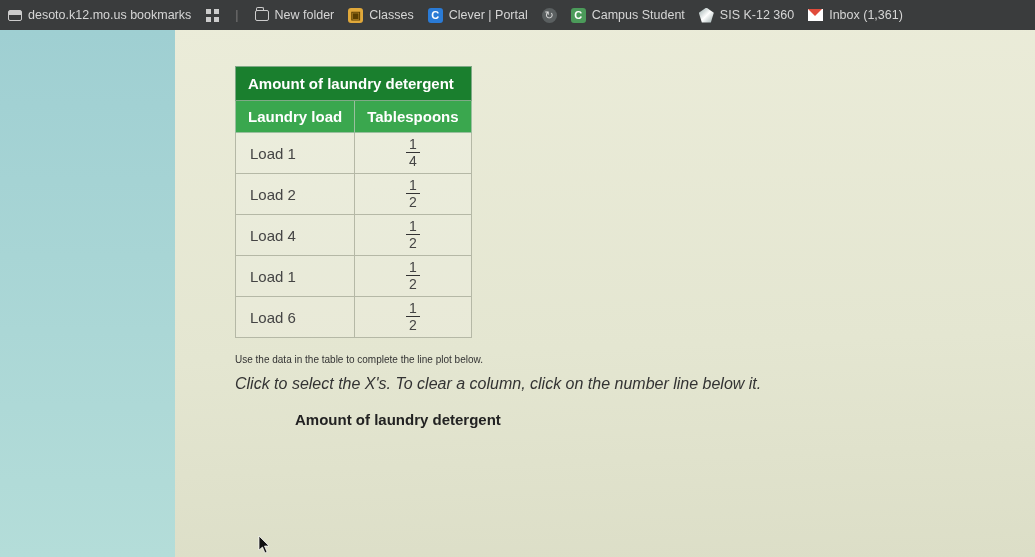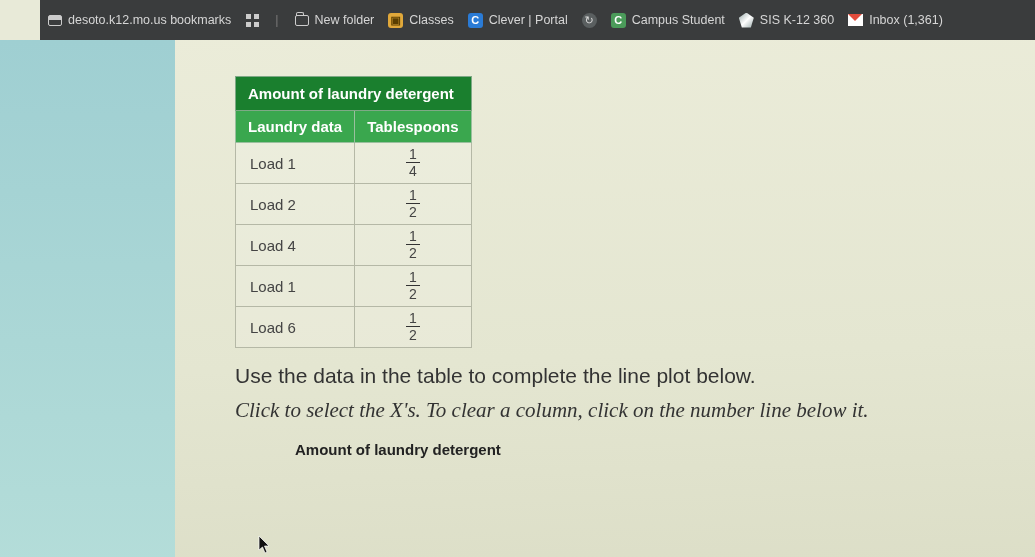--- a/index.html
+++ b/index.html
@@ -2,29 +2,28 @@
 <html><head>
 <meta charset="utf-8">
 <style>
   * { box-sizing: border-box; margin: 0; padding: 0; }
   html, body { width: 1035px; height: 557px; overflow: hidden; font-family: Verdana, Arial, sans-serif; }
   body { background: #e8ead8; }
 
   
   .bookmark-bar {
     background: #3a3c3d;
-    height: 40px;
+    height: 30px;
     display: flex;
     align-items: center;
     padding: 0 8px;
     gap: 14px;
     color: #d6d6d6;
     font-size: 12.5px;
     white-space: nowrap;
-    margin-left: 40px;
   }
   .bm-item { display: flex; align-items: center; gap: 6px; cursor: pointer; }
   .bm-sep { color: #777; padding: 0 2px; }
   .grid-icon { display:inline-block; width:14px; height:14px; position:relative; }
   .grid-icon::before, .grid-icon::after { content:""; position:absolute; background:#ccc; }
   .grid-icon::before { width:5px;height:5px; top:1px; left:1px; box-shadow:8px 0 #ccc, 0 8px #ccc, 8px 8px #ccc; }
   .folder-icon { width:14px;height:11px;border:1.5px solid #ccc;border-radius:2px;position:relative;display:inline-block; }
   .folder-icon::before { content:"";position:absolute;top:-4px;left:0;width:6px;height:3px;border:1.5px solid #ccc;border-bottom:none;border-radius:2px 2px 0 0; }
   .star-icon { width:14px;height:11px;border:1.5px solid #ccc;border-radius:2px;display:inline-block;position:relative; }
   .star-icon::before{content:"";position:absolute;left:0;right:0;top:0;height:4px;background:#ccc;}
@@ -72,22 +71,22 @@
     padding: 10px 14px;
     background: rgba(255,255,255,0.15);
     color:#444;
   }
   table.detergent td.valcell { text-align:center; padding:4px 18px; }
 
   .frac { display:inline-block; text-align:center; font-size:14px; line-height:1; }
   .frac .num { display:block; padding:0 3px 1px; }
   .frac .den { display:block; border-top:1.3px solid #333; padding:1px 3px 0; }
 
-  .instr { margin-top:16px; font-size:21px; color:#333; }
-  .instr2 { margin-top:10px; font-size:21px; font-style:italic; color:#333;font-family:Liberation Serif, serif; }
+  .instr { margin-top:16px; font-size:10px; color:#333; }
+  .instr2 { margin-top:10px; font-size:16px; font-style:italic; color:#333; }
   .plot-title { margin-top:18px; margin-left:60px; font-weight:bold; font-size:15px; color:#222; }
 
   .cursor { position:absolute; left:258px; top:535px; width:14px; height:20px; }
   .cursor svg { width:14px; height:20px; }
 </style>
 </head>
 <body>
 
 <div class="bookmark-bar">
   <div class="bm-item">
@@ -128,21 +127,21 @@
 <div class="page">
   <div class="left-strip"></div>
   <div class="content">
 
     <table class="detergent">
       <tbody>
           <tr>
             <th class="title" colspan="2">Amount of laundry detergent</th>
           </tr>
       <tr>
-        <th class="sub">Laundry data</th>
+        <th class="sub">Laundry load</th>
         <th class="sub">Tablespoons</th>
       </tr>
       <tr>
         <td>Load 1</td>
         <td class="valcell"><span class="frac"><span class="num">1</span><span class="den">4</span></span></td>
       </tr>
       <tr>
         <td>Load 2</td>
         <td class="valcell"><span class="frac"><span class="num">1</span><span class="den">2</span></span></td>
       </tr>

